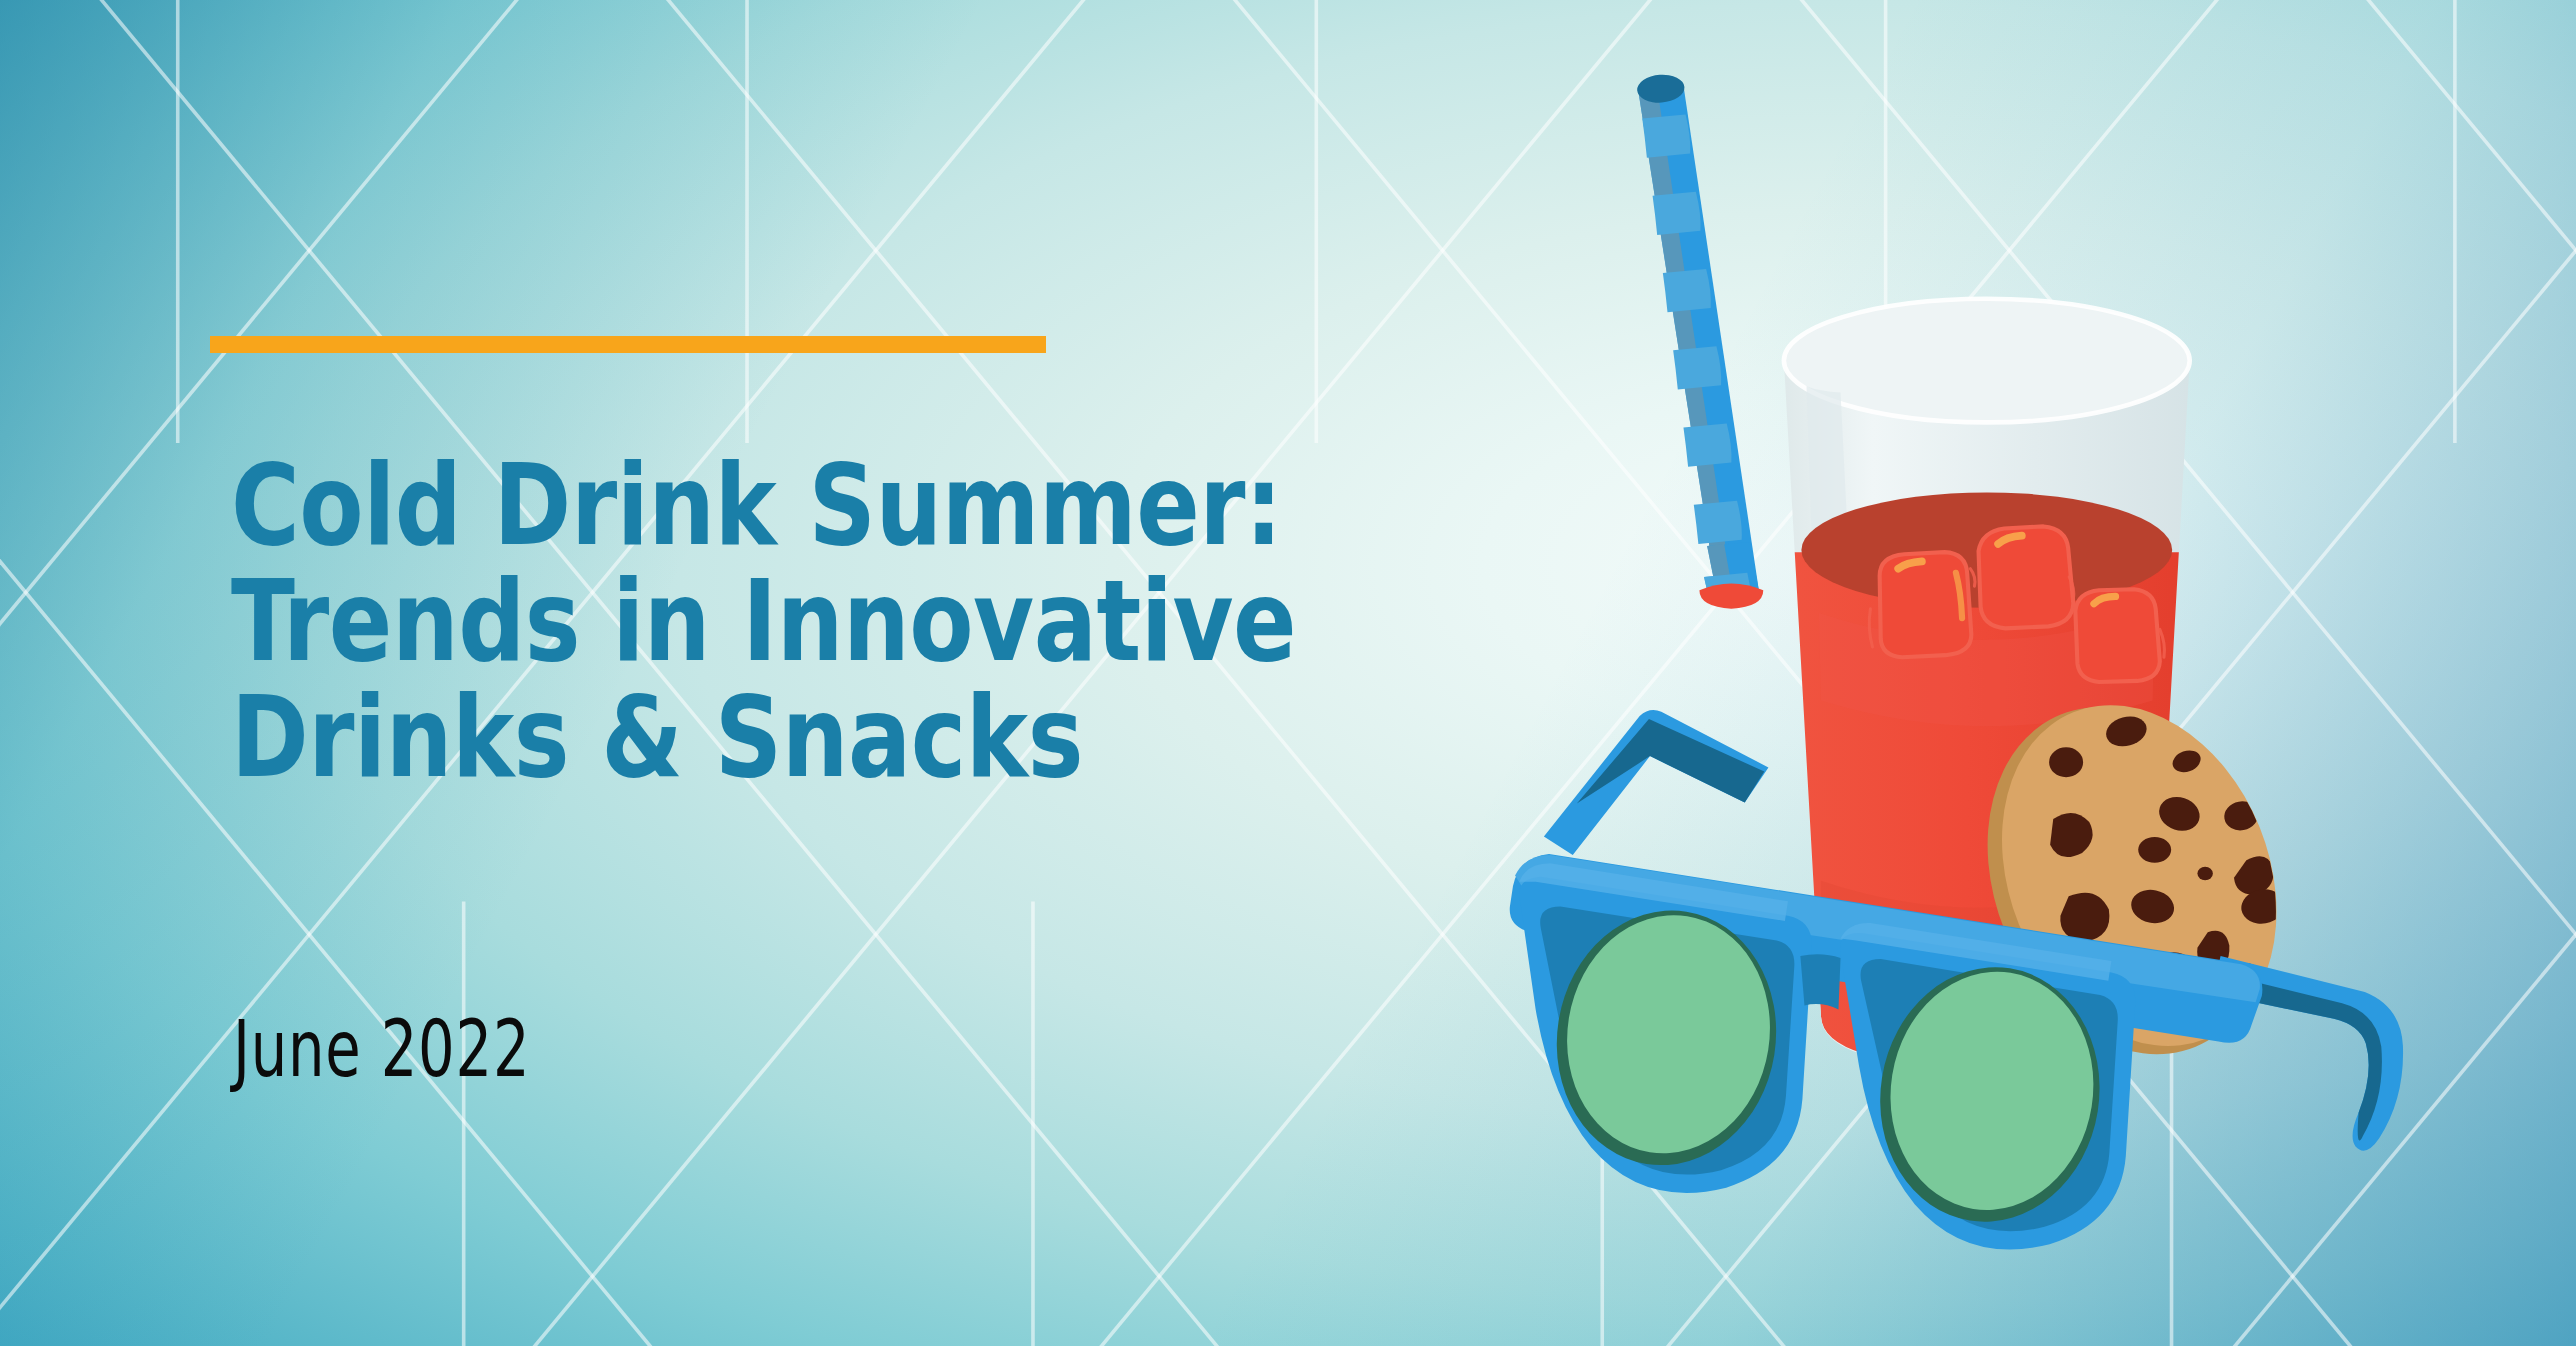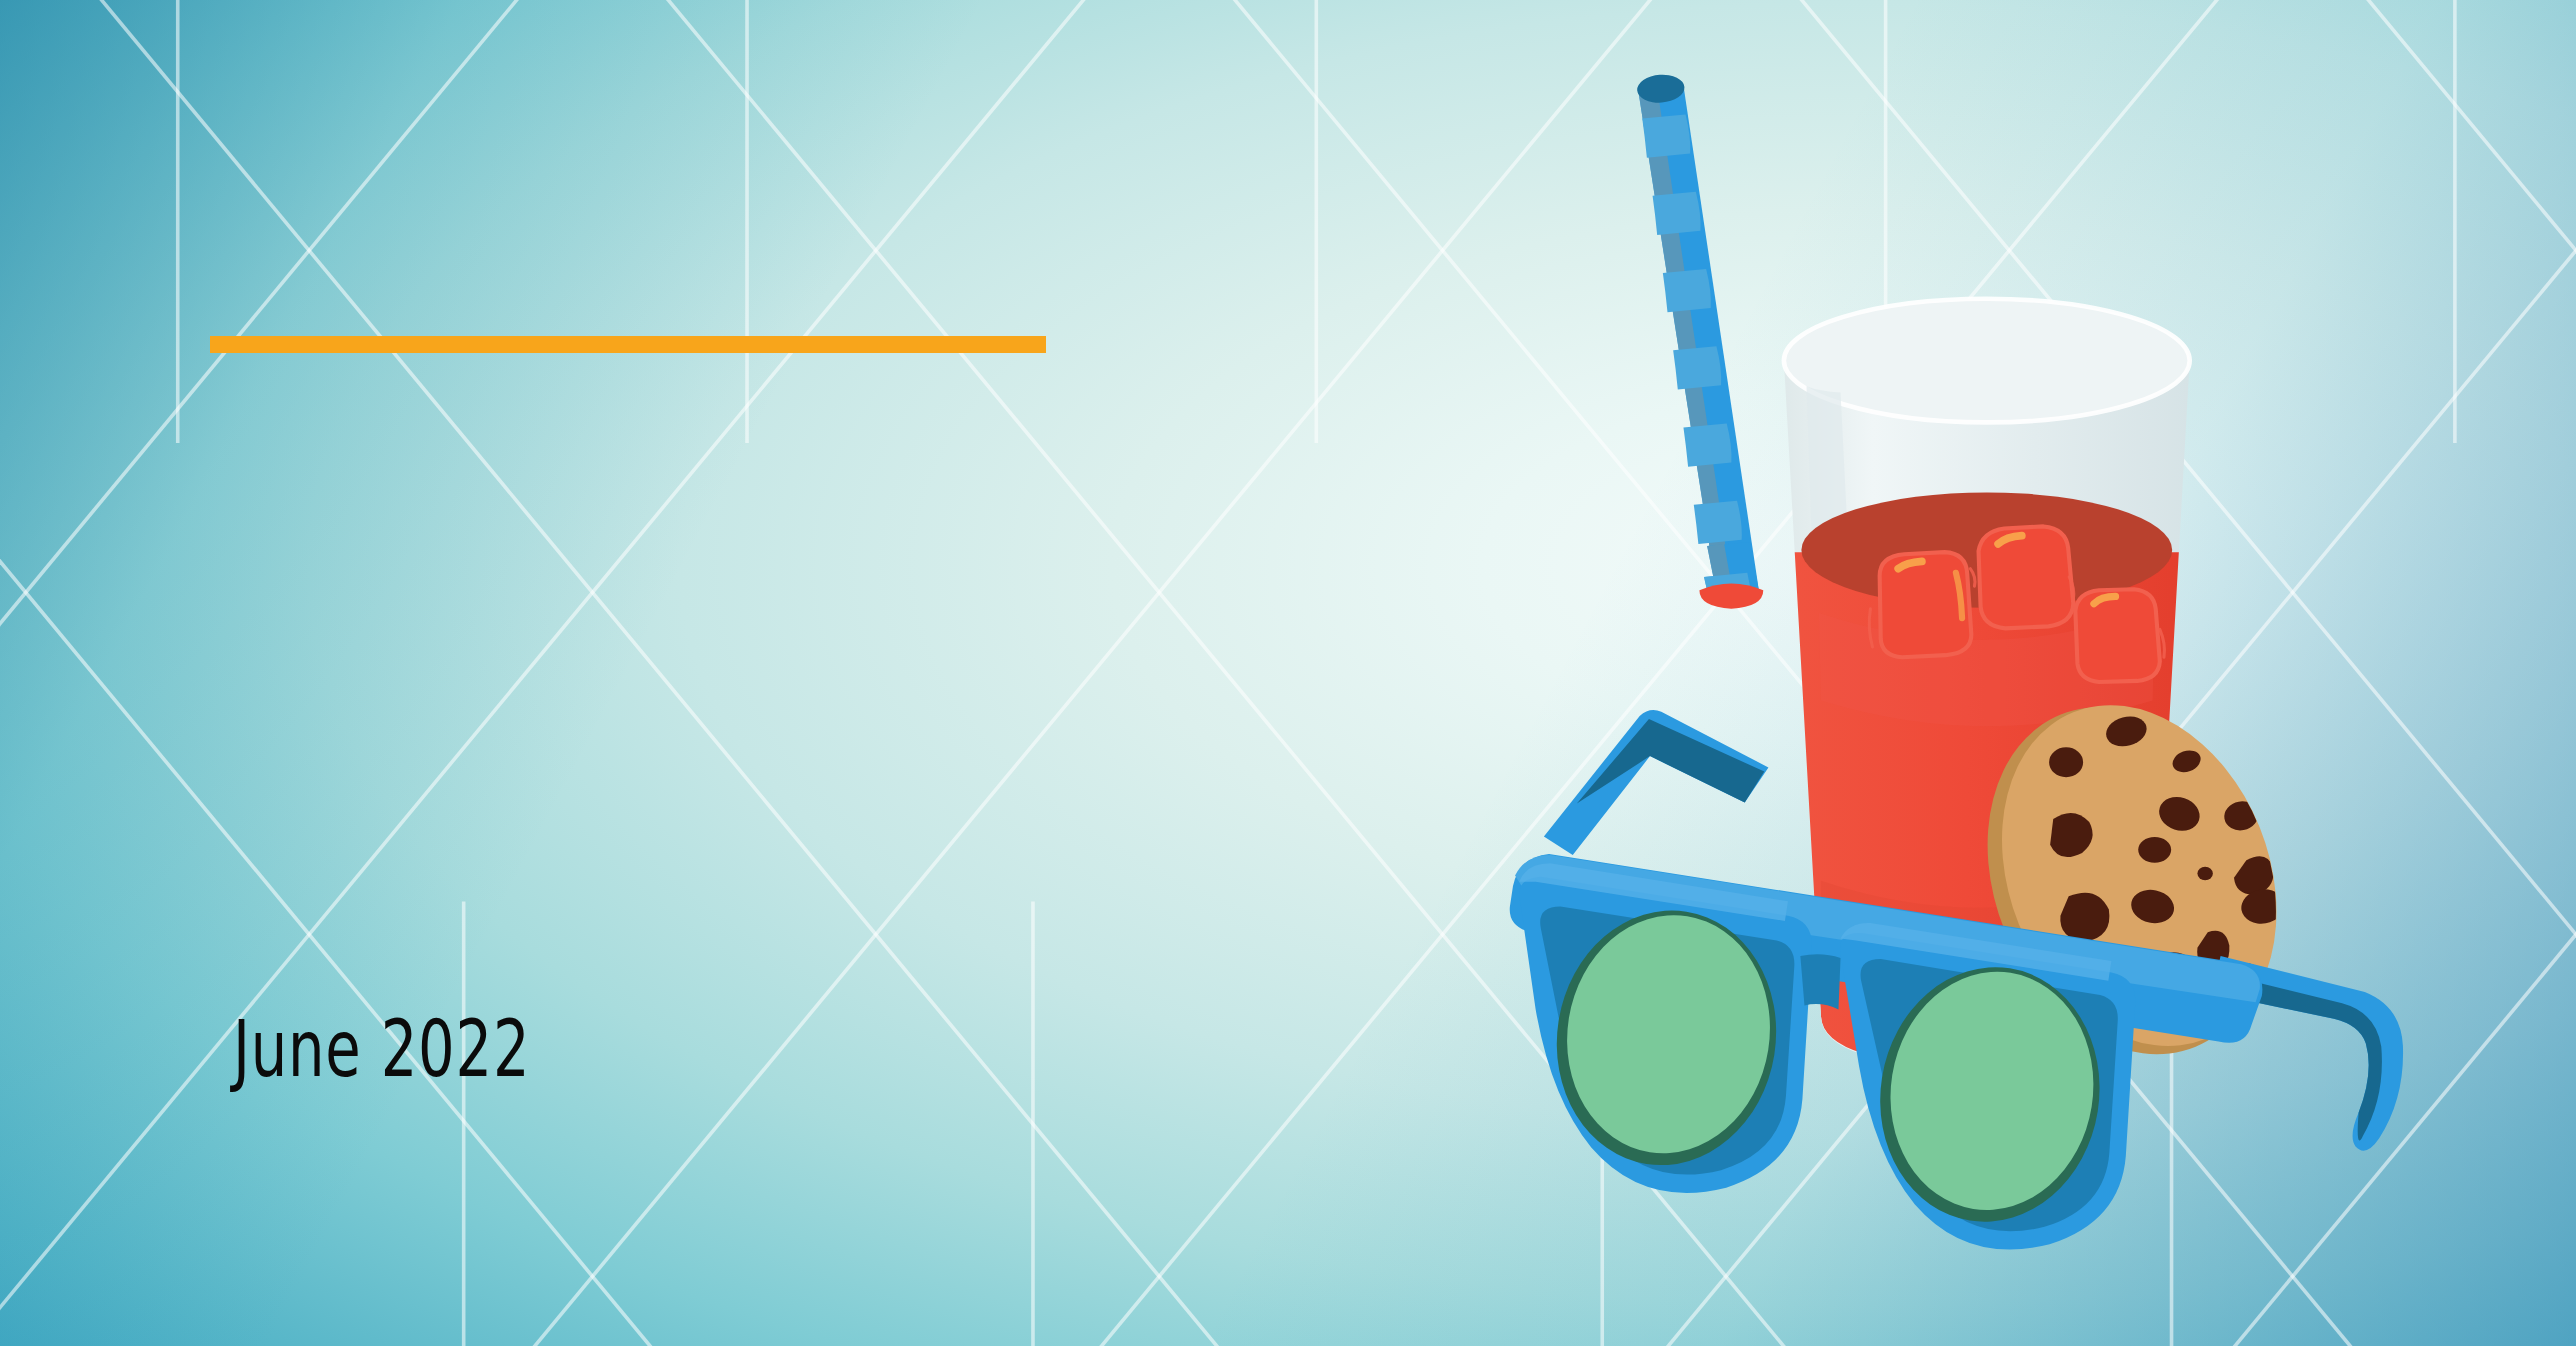--- a/index.html
+++ b/index.html
@@ -114,20 +114,25 @@
       <line x1="4765" y1="-600" x2="4765" y2="860"></line>
       <line x1="900" y1="1750" x2="900" y2="3100"></line>
       <line x1="2005" y1="1750" x2="2005" y2="3100"></line>
       <line x1="3110" y1="1750" x2="3110" y2="3100"></line>
       <line x1="4215" y1="1750" x2="4215" y2="3100"></line>
     </g>
   </svg>
 
   <div class="accent-rule"></div>
 
+  <div class="title-block">
+    <div class="title-line">Cold Drink Summer:</div>
+    <div class="title-line">Trends in Innovative</div>
+    <div class="title-line">Drinks &amp; Snacks</div>
+  </div>
 
   <div class="date-line">June 2022</div>
 
   <svg class="art" viewBox="0 0 1880 2400">
     <defs>
       <clipPath id="cupClip">
         <path d="M632 640 L1420 640 L1348 1910 Q1348 2010 1026 2010 Q704 2010 704 1910 Z"></path>
       </clipPath>
       <clipPath id="strawClip">
         <rect x="0" y="0" width="1880" height="2400"></rect>

